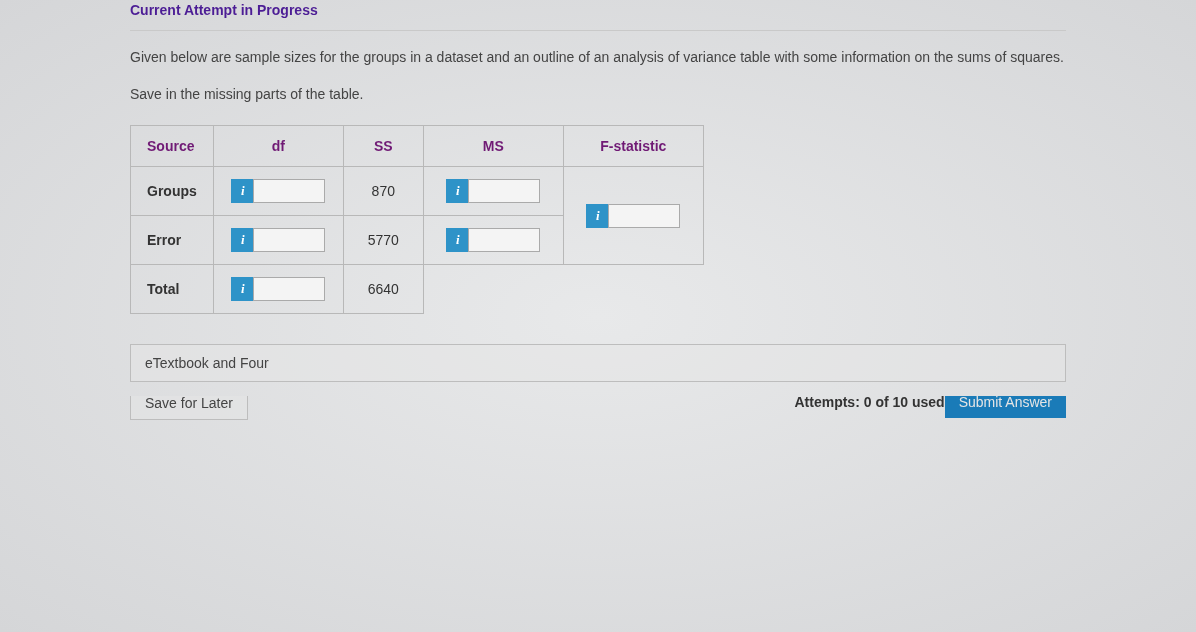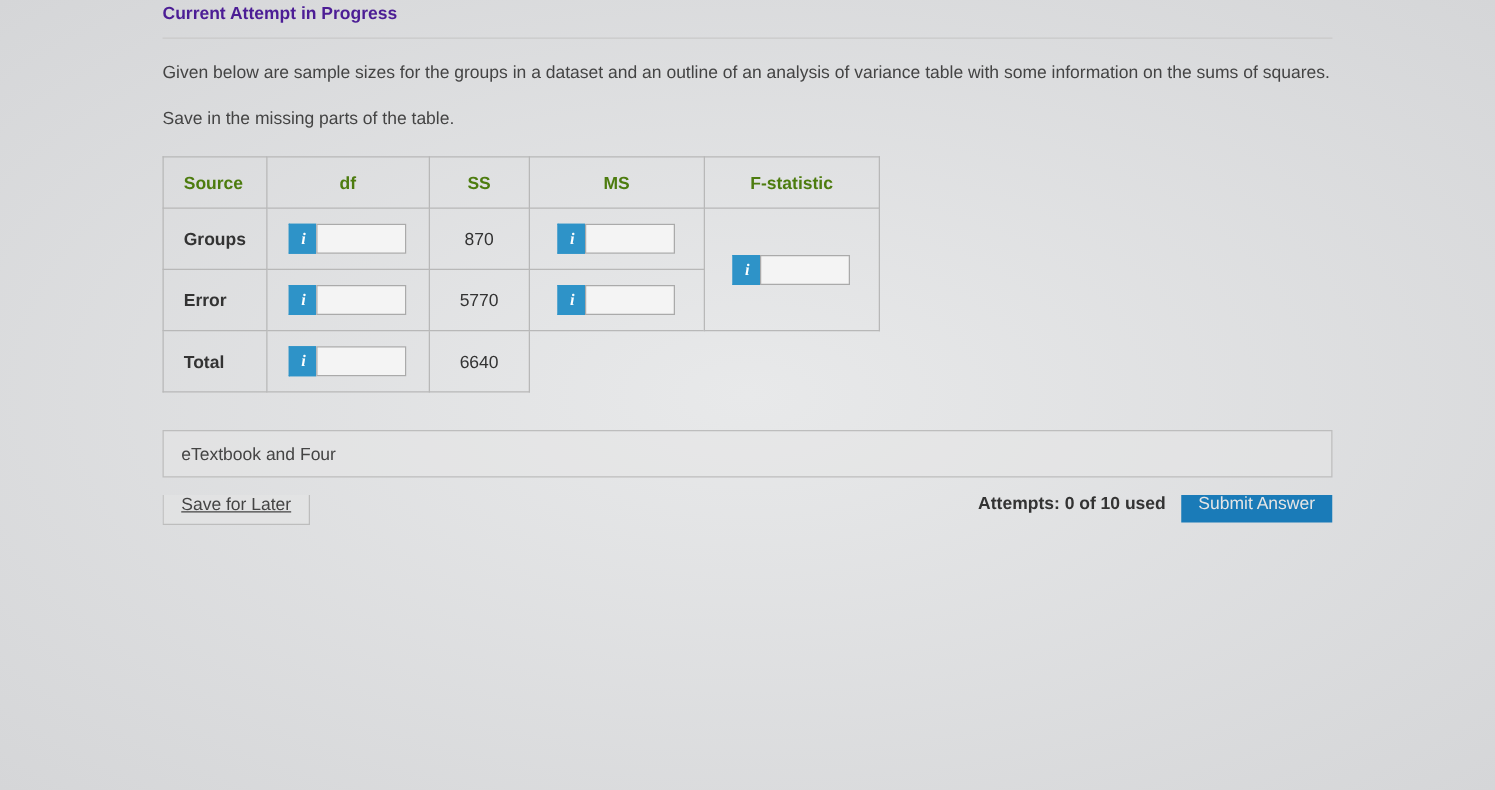--- a/index.html
+++ b/index.html
@@ -40,21 +40,21 @@
   }
   .anova-table th, .anova-table td {
     border: 1px solid #b8b8b8;
     padding: 12px 14px;
     font-size: 14px;
     text-align: center;
     background: rgba(255,255,255,0.0);
   }
   .anova-table th {
     font-weight: 600;
-    color: #4d7c0f;
+    color: #701a75;
   }
   .anova-table .src {
     font-weight: 600;
     text-align: left;
     padding-left: 16px;
     padding-right: 16px;
   }
   .input-cell {
     display: inline-flex;
     align-items: center;
@@ -102,26 +102,24 @@
     overflow: hidden;
   }
   .save-btn {
     border: 1px solid #bdbdbd;
     background: rgba(230,230,230,0.5);
     padding: 8px 14px 0 14px;
     font-size: 14px;
     color: #444;
     cursor: pointer;
     height: 34px;
-    text-decoration: underline;
   }
   .right-actions {
     display: flex;
     align-items: center;
-    gap: 12px;
     padding-bottom: 2px;
   }
   .attempts {
     font-size: 14px;
     font-weight: 600;
     color: #333;
   }
   .submit-btn {
     background: #1a7bb8;
     color: #e5e5e5;

